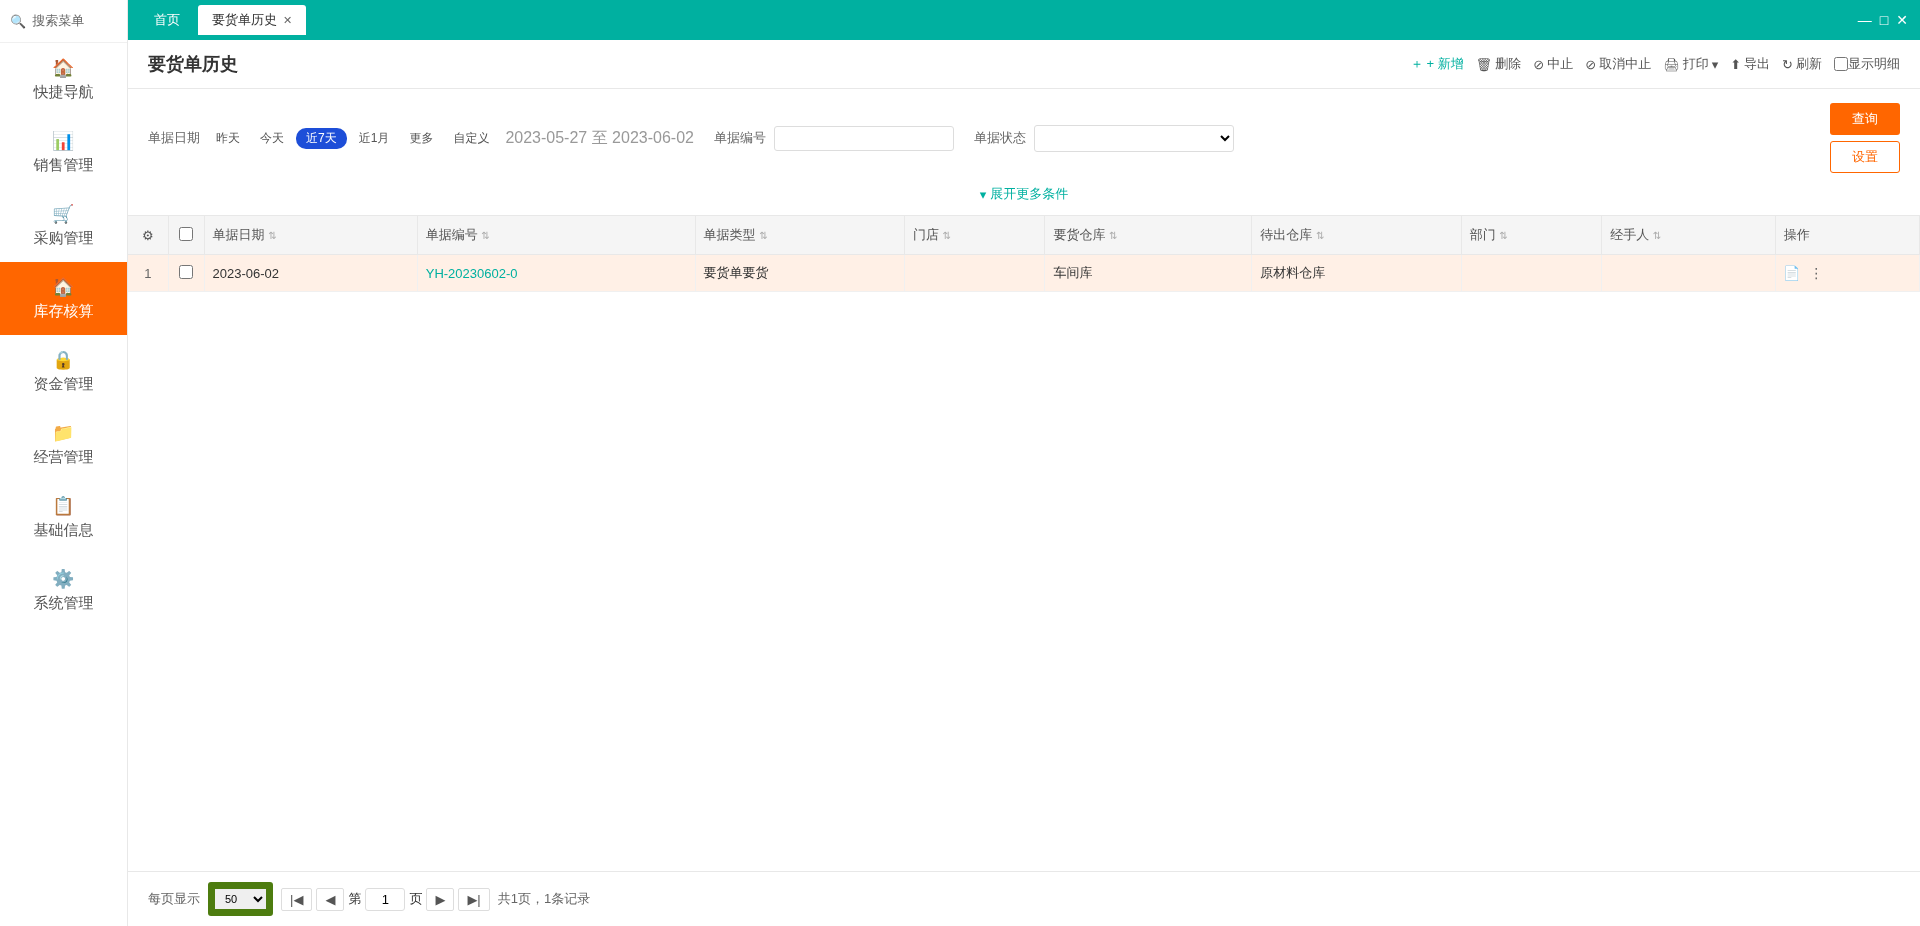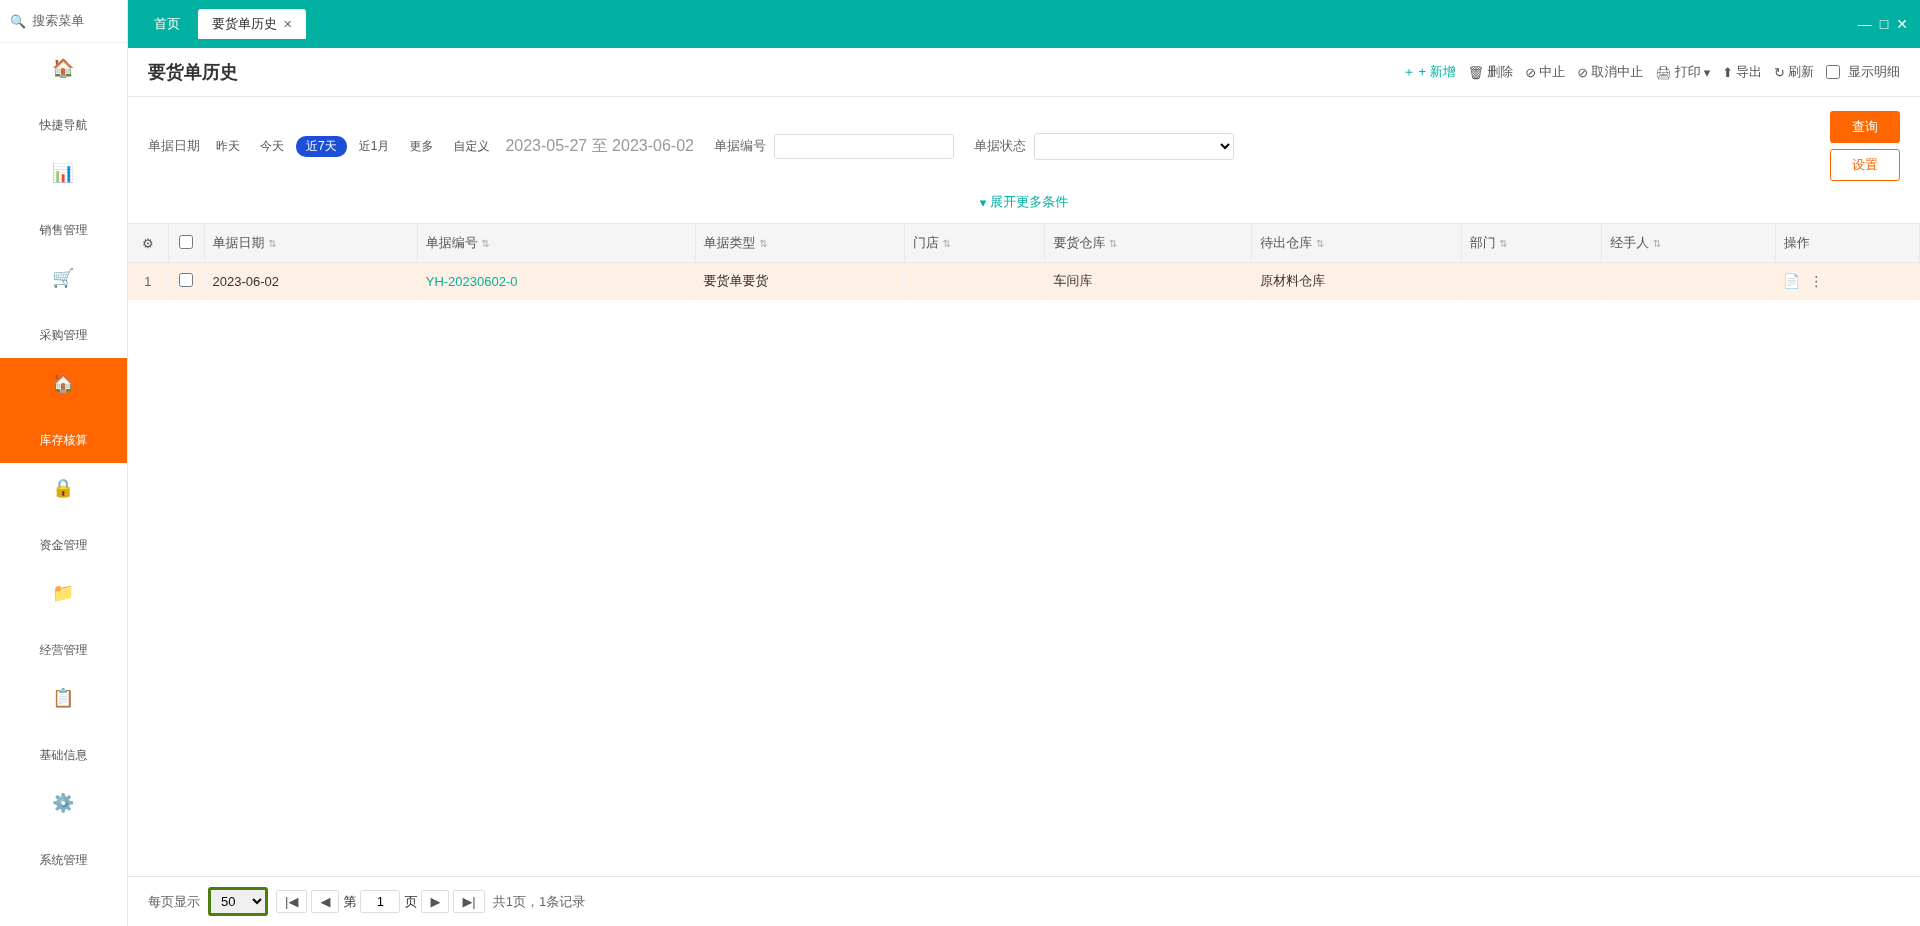--- a/index.html
+++ b/index.html
@@ -4,40 +4,40 @@
   <style>
     * { margin: 0; padding: 0; box-sizing: border-box; }
     body { font-family: 'Microsoft YaHei', Arial, sans-serif; font-size: 13px; background: #f5f5f5; color: #333; width: 1920px; height: 926px; overflow: hidden; display: flex; }
 
     
     .sidebar { width: 128px; background: #fff; height: 926px; display: flex; flex-direction: column; border-right: 1px solid #e8e8e8; flex-shrink: 0; }
     .sidebar-search { padding: 12px 10px; display: flex; align-items: center; gap: 6px; color: #666; cursor: pointer; border-bottom: 1px solid #f0f0f0; }
     .sidebar-item { padding: 14px 10px; display: flex; flex-direction: column; align-items: center; gap: 4px; cursor: pointer; color: #555; font-size: 12px; }
     .sidebar-item.active { background: #ff6600; color: #fff; }
     .sidebar-item .icon { font-size: 18px; }
-    .sidebar-item-label { font-size: 12px; margin-top: 34px; }
+    .sidebar-item-label { font-size: 15px; }
 
     
     .main { flex: 1; display: flex; flex-direction: column; height: 926px; }
 
     
-    .topbar { background: #00b0a0; height: 48px; display: flex; align-items: center; padding: 0 12px; gap: 4px; flex-shrink: 0; }
+    .topbar { background: #00b0a0; height: 40px; display: flex; align-items: center; padding: 0 12px; gap: 4px; flex-shrink: 0; }
     .tab { padding: 6px 14px; color: #fff; font-size: 13px; cursor: pointer; border-radius: 3px 3px 0 0; display: flex; align-items: center; gap: 6px; }
     .tab.home { background: transparent; }
     .tab.active { background: #fff; color: #333; }
     .tab-close { font-size: 11px; cursor: pointer; color: #666; }
     .topbar-right { margin-left: auto; display: flex; align-items: center; gap: 8px; color: #fff; font-size: 18px; cursor: pointer; }
 
     
     .page-header { background: #fff; padding: 12px 20px; display: flex; align-items: center; justify-content: space-between; border-bottom: 1px solid #e8e8e8; flex-shrink: 0; }
     .page-title { font-size: 18px; font-weight: bold; color: #333; }
     .header-actions { display: flex; align-items: center; gap: 12px; }
     .action-btn { display: flex; align-items: center; gap: 3px; color: #555; cursor: pointer; font-size: 13px; }
     .action-btn.new { color: #00b0a0; }
-    .display-toggle { display: flex; align-items: center; gap: 8px; cursor: pointer; color: #555; }
+    .display-toggle { display: flex; align-items: center; gap: 0; cursor: pointer; color: #555; }
     input[type=checkbox] { width: 14px; height: 14px; }
 
     
     .filter-area { background: #fff; padding: 14px 20px 8px 20px; border-bottom: 1px solid #e8e8e8; flex-shrink: 0; }
     .filter-row { display: flex; align-items: center; gap: 20px; margin-bottom: 8px; }
     .filter-group { display: flex; align-items: center; gap: 8px; }
     .filter-label { color: #666; font-size: 13px; white-space: nowrap; }
     .date-tabs { display: flex; gap: 4px; }
     .date-tab { padding: 2px 8px; cursor: pointer; color: #555; font-size: 12px; border-radius: 2px; }
     .date-tab.active { background: #1d4ed8; color: #fff; border-radius: 10px; padding: 2px 10px; }
@@ -64,21 +64,21 @@
     .op-icon { cursor: pointer; font-size: 14px; }
     .settings-col { width: 40px; text-align: center; }
     .check-col { width: 36px; text-align: center; }
 
     
     .footer-summary { background: #fdf5ec; padding: 10px 20px; border-top: 1px solid #e8e8e8; flex-shrink: 0; font-size: 13px; color: #666; }
 
     
     .pagination { background: #fff; padding: 10px 20px; border-top: 1px solid #e8e8e8; display: flex; align-items: center; gap: 8px; flex-shrink: 0; }
     .page-size-label { color: #666; font-size: 13px; }
-    .page-size-select { border: 3px solid #4d7c0f; padding: 3px 6px; border-radius: 3px; font-size: 13px; }
+    .page-size-select { border: 7px solid #4d7c0f; padding: 3px 6px; border-radius: 3px; font-size: 11px; }
     .page-nav { display: flex; align-items: center; gap: 4px; }
     .page-nav-btn { padding: 3px 8px; border: 1px solid #ddd; background: #fff; cursor: pointer; border-radius: 2px; color: #555; font-size: 13px; }
     .page-input { border: 1px solid #ddd; padding: 3px 6px; border-radius: 3px; width: 40px; text-align: center; font-size: 13px; }
     .page-total { color: #666; font-size: 13px; }
   </style>
 </head>
 <body>
 
 <div class="sidebar">
   <div class="sidebar-search">

